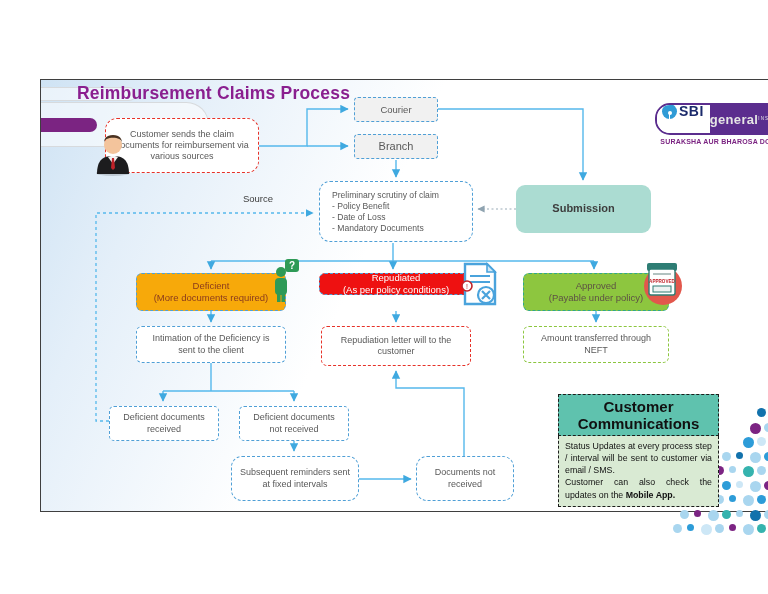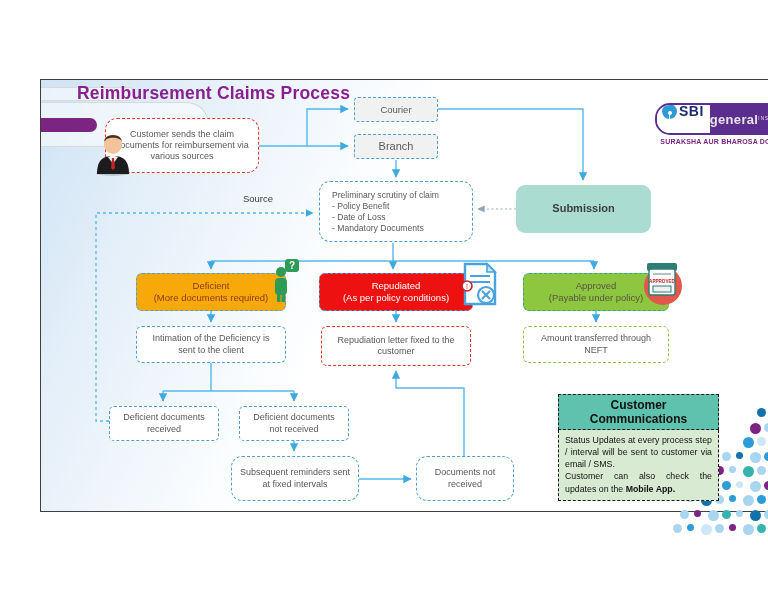--- a/index.html
+++ b/index.html
@@ -24,35 +24,35 @@
   .gray-fill{background:#f1f1f1;}
   #customer{left:64px;top:38px;width:154px;height:55px;border-radius:12px;font-size:9px;}
   #courier{left:313px;top:17px;width:84px;height:25px;border-radius:4px;font-size:9.5px;align-items:center;}
   #branch{left:313px;top:54px;width:84px;height:25px;border-radius:4px;font-size:11px;}
   #submission{left:475px;top:105px;width:135px;height:48px;background:#abdcd2;border:none;border-radius:9px;
               font-size:11px;font-weight:bold;color:#3d3d3d;}
   #scrutiny{left:278px;top:101px;width:154px;height:61px;border-radius:11px;align-items:flex-start;
             text-align:left;padding-left:12px;font-size:8.6px;}
   #scrutiny .t{margin-bottom:1px;}
   #deficient{left:95px;top:193px;width:150px;height:38px;background:#F7A90A;color:#8a3b1d;font-size:9.5px;}
-  #repudiated{left:278px;top:193px;width:154px;height:38px;background:#EE1111;color:#ffffff;font-size:9.5px;}
+  #repudiated{left:278px;top:193px;width:154px;height:22px;background:#EE1111;color:#ffffff;font-size:9.5px;}
   #approved{left:482px;top:193px;width:146px;height:38px;background:#8DC63F;border:1.4px dashed #2fa78c;
             color:#5d5244;font-size:9.5px;}
   #intimation{left:95px;top:246px;width:150px;height:37px;}
   #rep-letter{left:280px;top:246px;width:150px;height:40px;}
   #neft{left:482px;top:246px;width:146px;height:37px;}
   #docs-received{left:68px;top:326px;width:110px;height:35px;border-radius:5px;}
   #docs-not-received{left:198px;top:326px;width:110px;height:35px;border-radius:5px;}
   #reminders{left:190px;top:376px;width:128px;height:45px;border-radius:11px;}
   #not-received{left:375px;top:376px;width:98px;height:45px;border-radius:11px;}
   #source-label{left:186px;top:113px;width:62px;font-size:9.5px;color:#3c3c3c;text-align:center;z-index:3;}
   
   #comms{left:517px;top:314px;width:161px;z-index:3;}
   #comms-header{box-sizing:border-box;border:1.3px dashed #1c1c1c;background:#5fc2ae;color:#111;
-                font-size:12px;font-weight:bold;text-align:center;padding:3px 8px;}
+                font-size:15px;font-weight:bold;text-align:center;padding:3px 8px;}
   #comms-body{box-sizing:border-box;border:1.3px dashed #1c1c1c;border-top:none;background:#d9ead3;
               color:#111;font-size:8.8px;line-height:1.38;padding:4px 6px 5px 6px;}
   #comms-body p{margin:0;text-align:justify;}
   
   #logo{left:614px;top:23px;width:132px;z-index:3;text-align:center;}
   #logo-pill{display:flex;height:28px;border-radius:15px;overflow:hidden;border:2px solid #5B2D8E;background:#fff;}
   #logo-left{display:flex;align-items:center;gap:2px;background:#fff;padding:0 6px 16px 5px;}
   #sbi-circle{width:15px;height:15px;border-radius:50%;background:#2F9BD6;position:relative;}
   #sbi-circle::after{content:"";position:absolute;left:5.5px;top:7px;width:4px;height:4px;border-radius:50%;background:#fff;}
   #sbi-circle::before{content:"";position:absolute;left:6.7px;top:9px;width:1.6px;height:6px;background:#fff;}
@@ -186,21 +186,21 @@
     <rect x="11" y="9" width="26" height="26" rx="2" fill="#ffffff" stroke="#2E7D74" stroke-width="1.4"></rect>
     <line x1="15" y1="14" x2="33" y2="14" stroke="#9fb3b0" stroke-width="1.6"></line>
     <text x="24" y="23" font-size="4.6" font-weight="bold" fill="#c0232a" text-anchor="middle">APPROVED</text>
     <rect x="15" y="26" width="18" height="6" fill="#eef3f2" stroke="#2E7D74" stroke-width="1"></rect>
   </svg>
 
   <div class="abs node dashed-blue" id="intimation">
     <span>Intimation of the Deficiency is sent to the client</span>
   </div>
   <div class="abs node dashed-red" id="rep-letter">
-    <span>Repudiation letter fixed to the customer</span>
+    <span>Repudiation letter will to the customer</span>
   </div>
   <div class="abs node dashed-green" id="neft">
     <span>Amount transferred through NEFT</span>
   </div>
 
   <div class="abs node dashed-blue" id="docs-received">
     <span>Deficient documents received</span>
   </div>
   <div class="abs node dashed-blue" id="docs-not-received">
     <span>Deficient documents not received</span>

